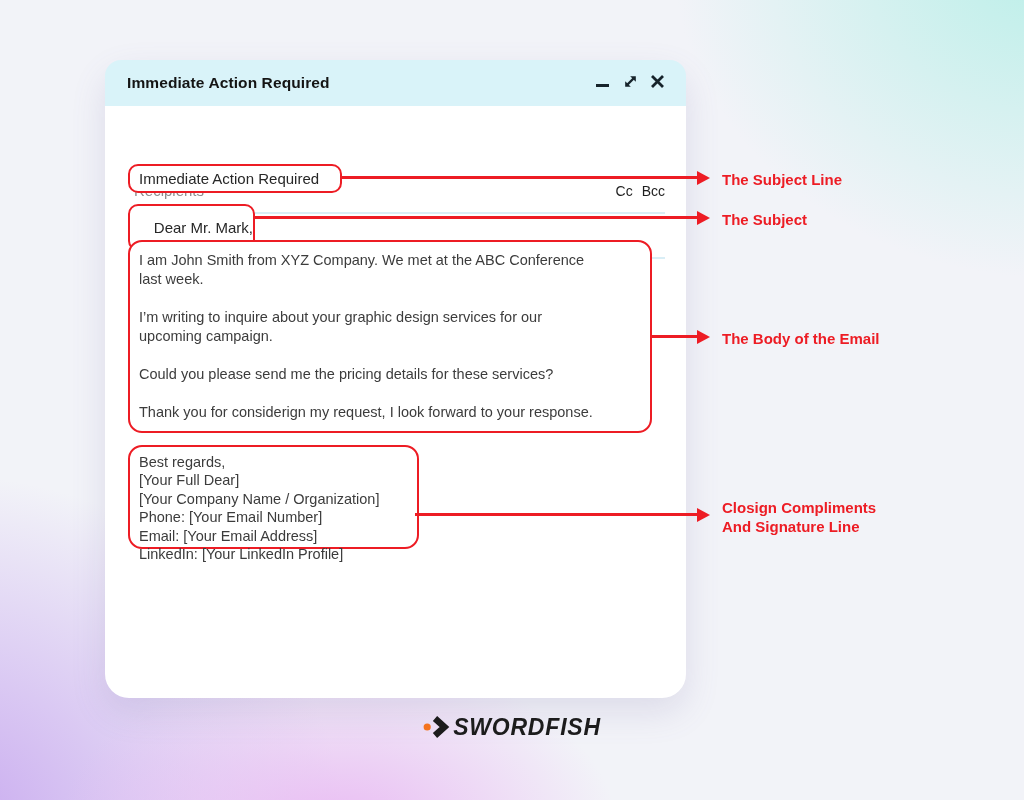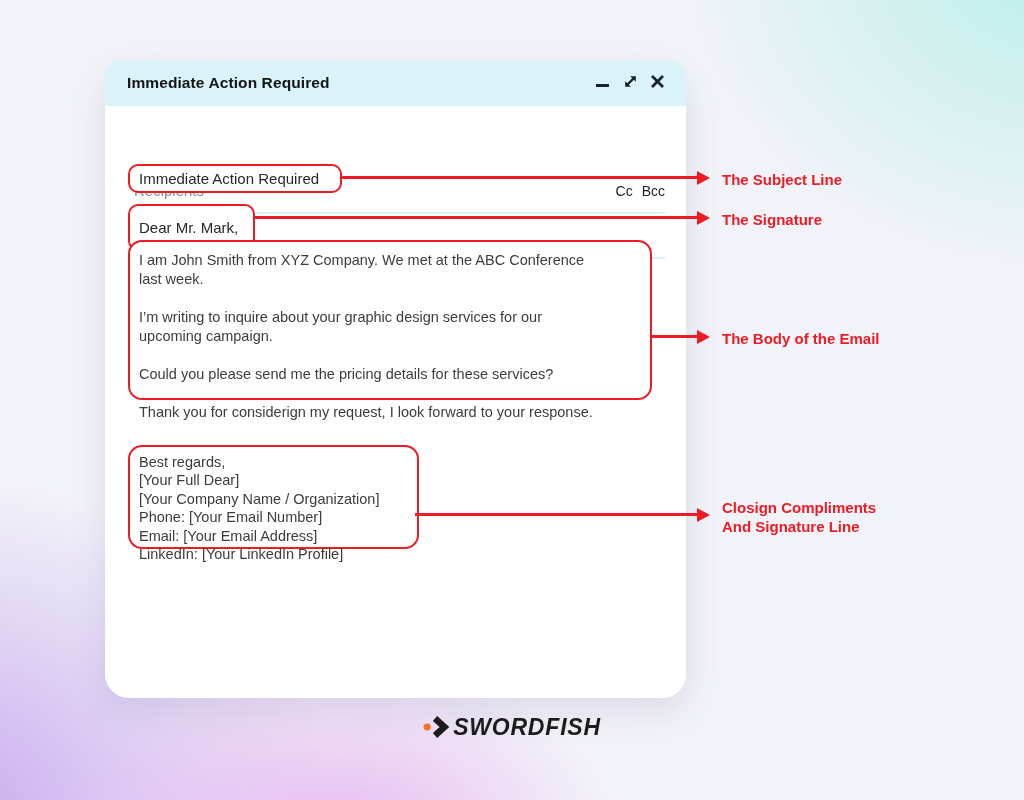--- a/index.html
+++ b/index.html
@@ -40,22 +40,22 @@
   .ccbcc{display:flex;gap:9px;font-size:14px;color:#1f1f1f;font-weight:500;}
   .divider{position:absolute;left:29px;width:531px;height:2px;background:#d9eef6;}
   
   .redbox{
     position:absolute;box-sizing:border-box;
     border:2.6px solid #ed1c24;background:#fff;color:#353535;
   }
   .subject-box{left:23px;top:104px;width:214px;height:29px;border-radius:10px;
     display:flex;align-items:center;padding-left:9px;font-size:15px;color:#272727;}
   .greeting-box{left:23px;top:144px;width:127px;height:47px;border-radius:10px;
-    display:flex;align-items:center;padding-left:9px;font-size:15px;color:#272727;}
-  .body-box{left:23px;top:180px;width:524px;height:160px;border-radius:14px;
+    display:flex;align-items:center;padding-left:9px;font-size:15px;color:#272727;justify-content:flex-end;}
+  .body-box{left:23px;top:180px;width:524px;height:193px;border-radius:14px;
     padding:9px 5px 6px 9px;font-size:14.5px;line-height:19px;color:#3c3c3c;}
   .body-box p{margin:0 0 19px 0;white-space:pre-line;}
   .body-box p:last-child{margin-bottom:0;}
   .signature-box{left:23px;top:385px;width:291px;height:104px;border-radius:14px;
     padding:6px 5px 5px 9px;font-size:14.5px;line-height:18.4px;color:#3c3c3c;}
   
   .arrow{position:absolute;height:3px;background:#ed1c24;}
   .arrow::after{
     content:'';position:absolute;right:-13px;top:-5.5px;width:0;height:0;
     border-left:13px solid #ed1c24;border-top:7px solid transparent;border-bottom:7px solid transparent;
@@ -150,21 +150,21 @@
     </div>
 
   </div>
 
   <div class="arrow" style="left:340px;top:176px;width:357px;"></div>
   <div class="arrow" style="left:253px;top:216px;width:444px;"></div>
   <div class="arrow" style="left:650px;top:335px;width:47px;"></div>
   <div class="arrow" style="left:415px;top:513px;width:282px;"></div>
 
   <div class="note" style="top:170px;">The Subject Line</div>
-  <div class="note" style="top:210px;">The Signature</div>
+  <div class="note" style="top:210px;">The Subject</div>
   <div class="note" style="top:329px;">The Body of the Email</div>
   <div class="note" style="top:498px;">
     <div>Closign Compliments</div>
     <div>And Signature Line</div>
   </div>
 
   <div class="logo">
     <span style="display:flex;align-items:center;">
       <svg width="30" height="28" viewBox="0 0 30 28">
         <circle cx="4.2" cy="14" r="3.6" fill="#f4731f"></circle>

